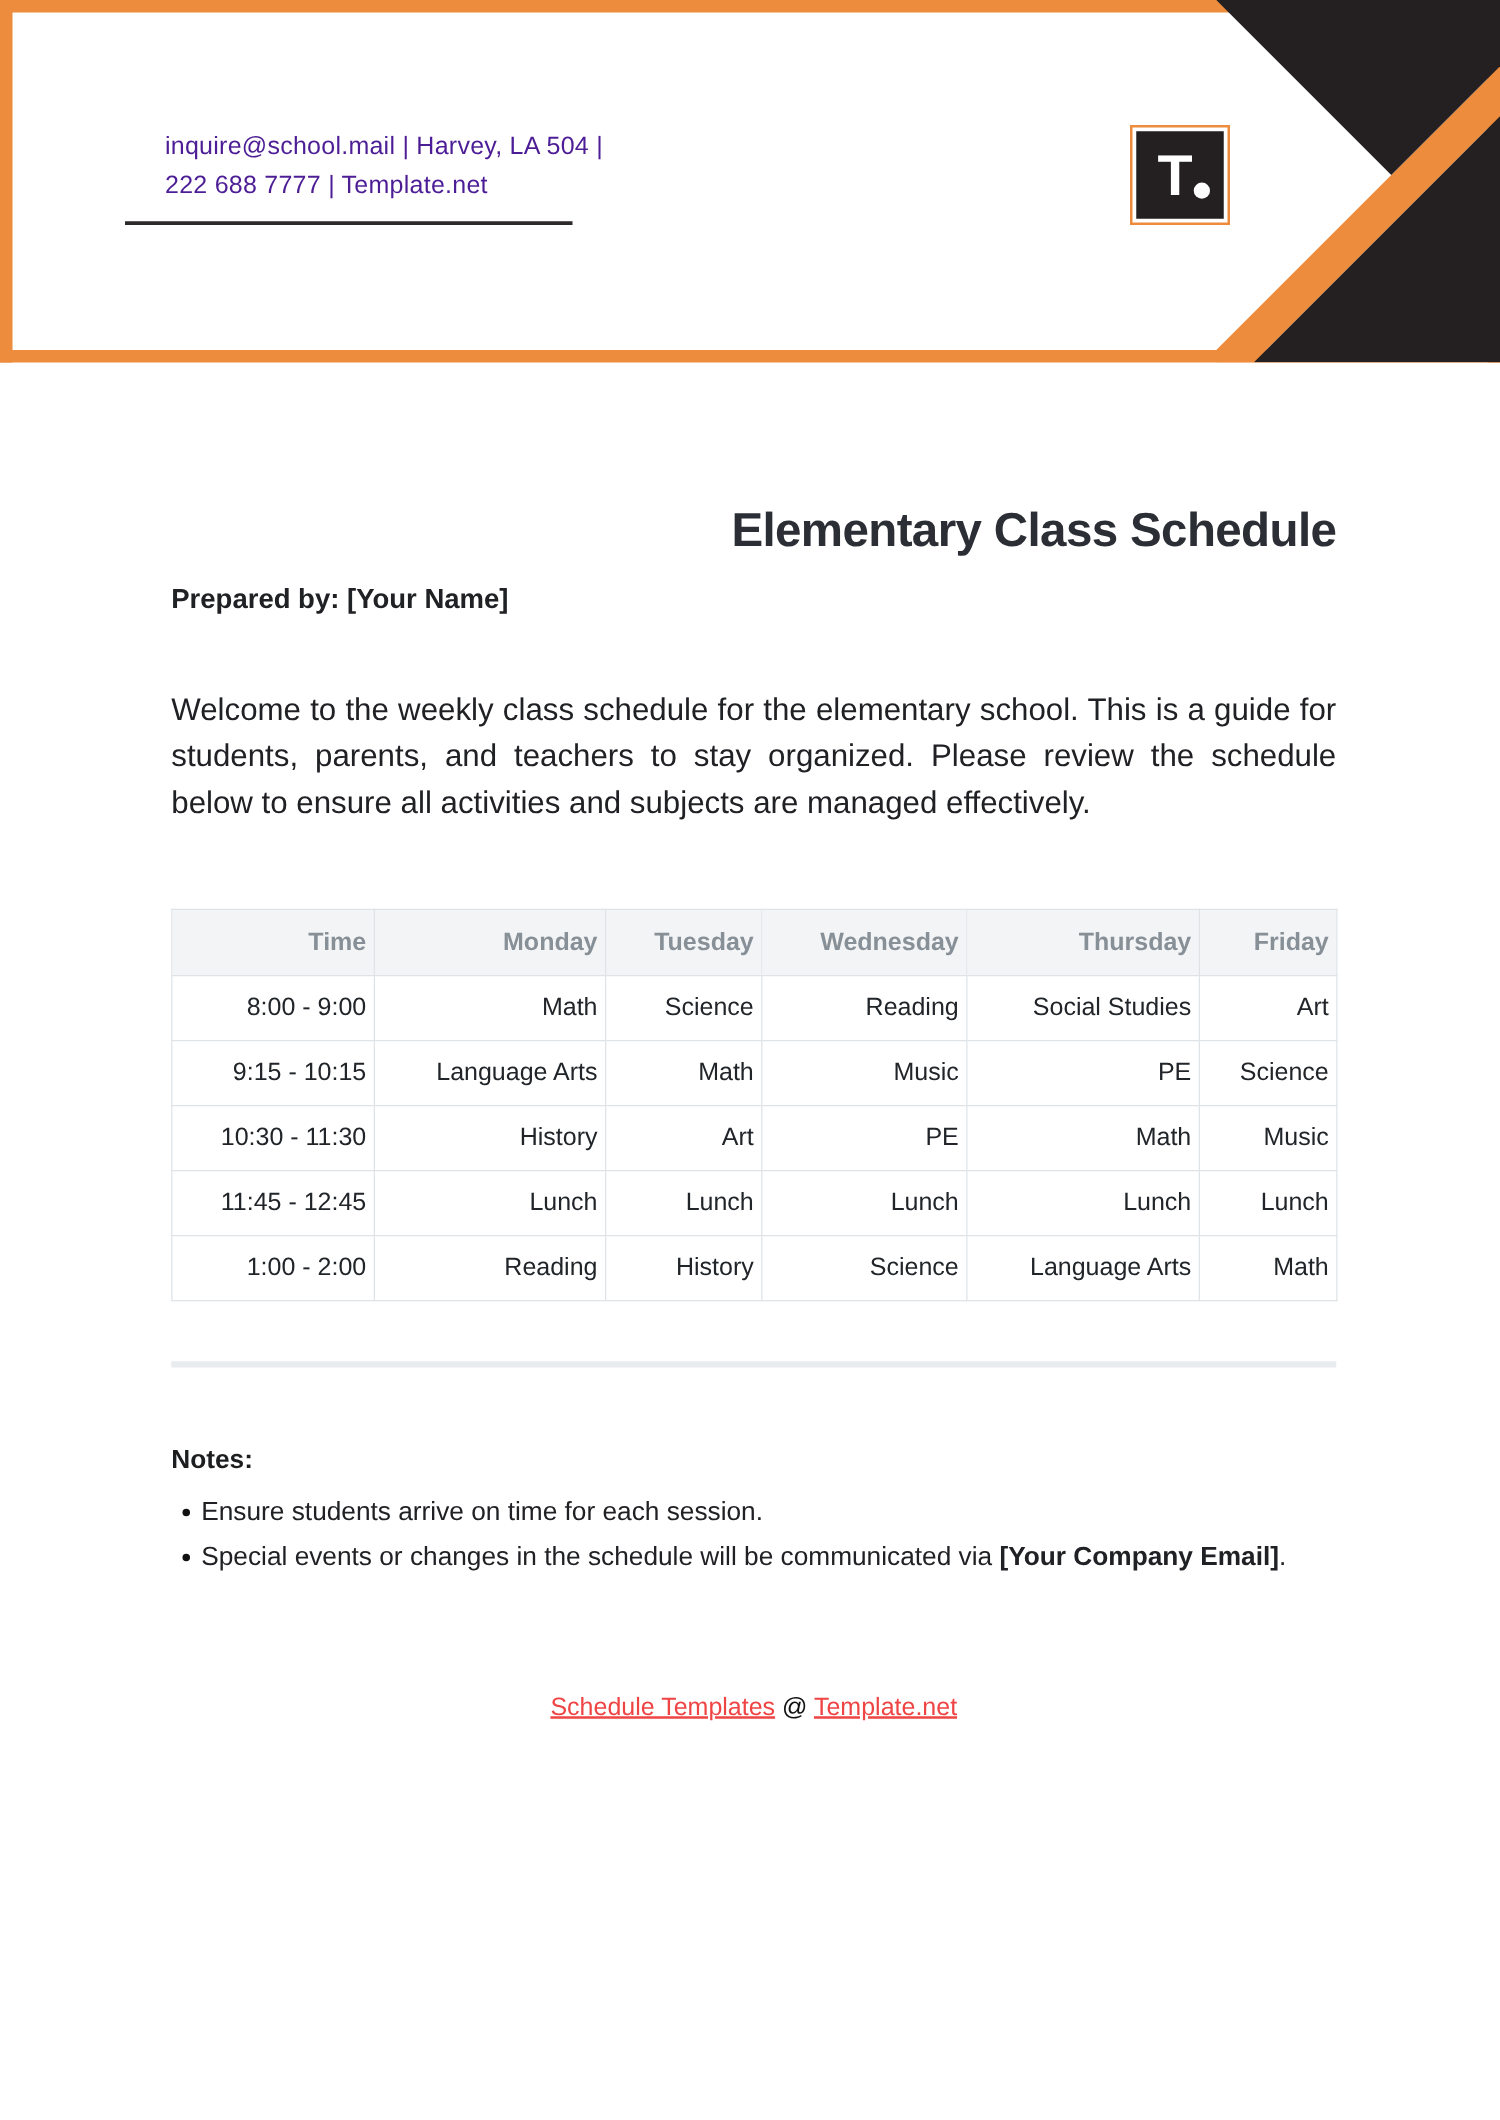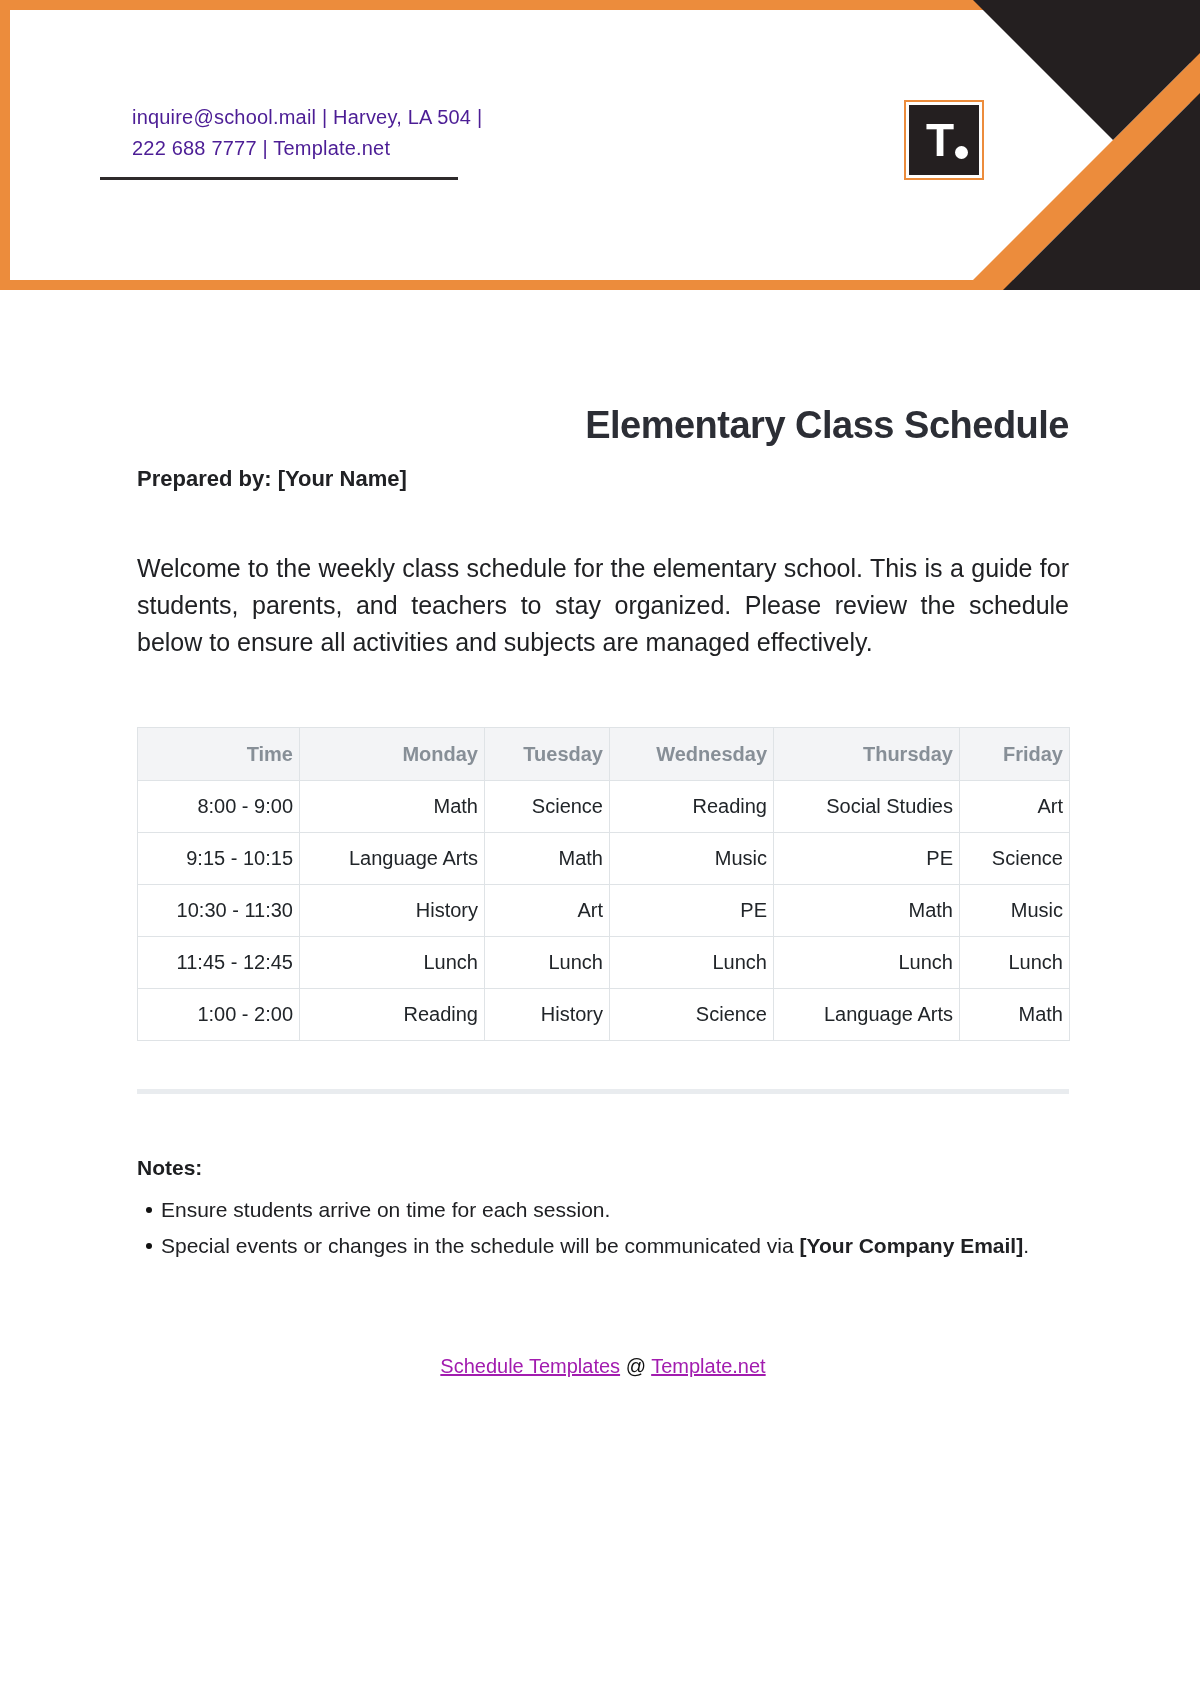--- a/index.html
+++ b/index.html
@@ -83,21 +83,21 @@
     position:relative; padding-left:24px; text-align:justify;
     font-size:21px; line-height:36px; color:#202124;
   }
   ul.notes li::before {
     content:""; position:absolute; left:9px; top:15px;
     width:6px; height:6px; border-radius:50%; background:#111111;
   }
   .notes-bold { font-weight:700; }
 
   .footer-line { margin-top:88px; text-align:center; font-size:20px; line-height:28px; color:#111111; }
-  .footer-line a { color:#a21caf; text-decoration:underline; cursor:pointer; }
+  .footer-line a { color:#ef4444; text-decoration:underline; cursor:pointer; }
   .footer-sep { color:#111111; }
 </style>
 </head>
 <body>
 
 <header class="page-header">
   <div class="border-bar b-top"></div>
   <div class="border-bar b-left"></div>
   <div class="border-bar b-right"></div>
   <div class="border-bar b-bottom"></div>

